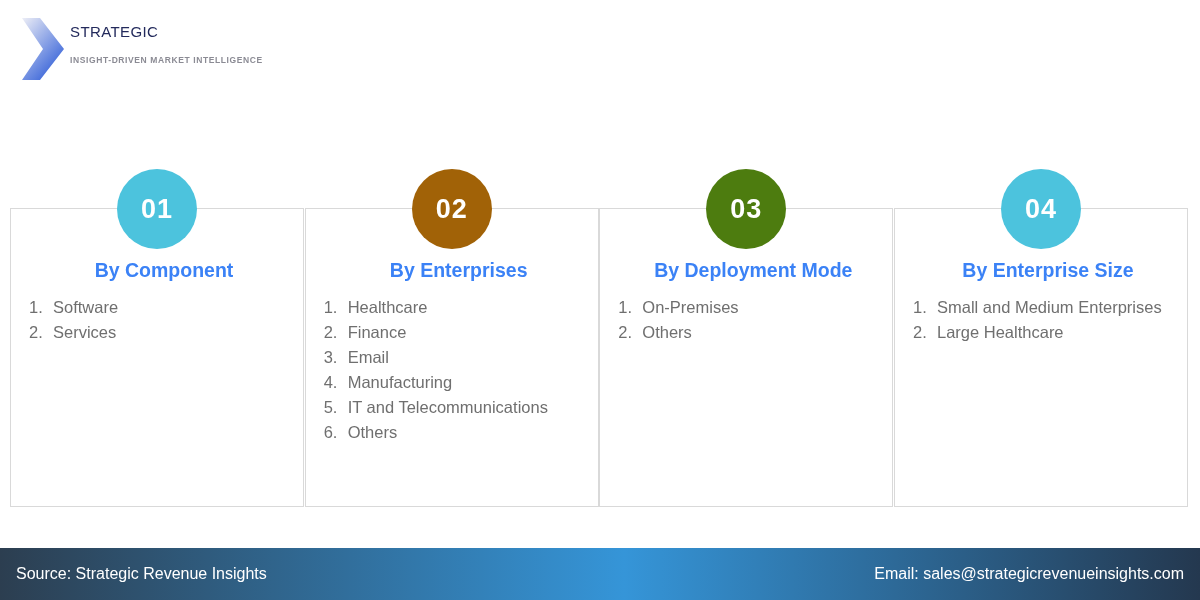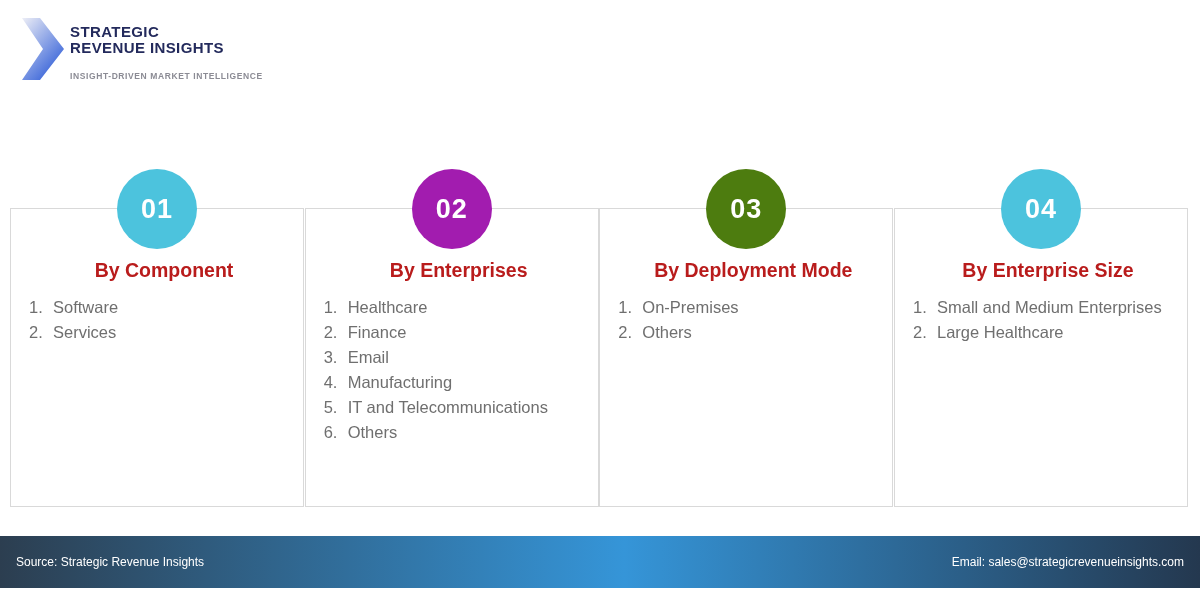--- a/index.html
+++ b/index.html
@@ -11,21 +11,21 @@
     height: 600px;
     background: #ffffff;
     overflow: hidden;
   }
 
   
   .logo { position: absolute; top: 18px; left: 22px; display: flex; align-items: flex-start; }
   .logo-chevron { width: 42px; height: 62px; display: block; }
   .logo-text { margin-left: 6px; padding-top: 6px; }
   .logo-name {
-    color: #232a5c; font-weight: bold; font-size: 15px;
+    color: #232a5c; font-weight: normal; font-size: 15px;
     line-height: 16px; letter-spacing: 0.4px;
   }
   .logo-tagline {
     margin-top: 15px; color: #8b8b94; font-size: 8.5px;
     letter-spacing: 0.6px; font-weight: bold;
   }
 
   
   .title {
     position: absolute; top: 94px; left: 0; right: 0;
@@ -50,57 +50,56 @@
   }
   .badge {
     position: absolute; top: -40px; left: 50%; margin-left: -40px;
     width: 80px; height: 80px; border-radius: 50%;
     display: flex; align-items: center; justify-content: center;
     color: #ffffff; font-size: 27px; font-weight: bold;
     letter-spacing: 1px;
   }
   .card h2 {
     text-align: center;
-    color: #b91c1c; font-size: 19.5px; font-weight: bold;
+    color: #3b82f6; font-size: 19.5px; font-weight: bold;
     margin-bottom: 13px;
   }
   .seg-list { list-style: none; }
   .seg-list li {
     display: flex;
     color: #6f6f6f; font-size: 16.5px; line-height: 25px;
   }
   .seg-list .num { flex: 0 0 24px; }
   .seg-list .itxt { flex: 1 1 auto; }
 
   
   .footer {
-    position: absolute; left: 0; right: 0; bottom: 12px; height: 52px;
+    position: absolute; left: 0; right: 0; bottom: 0; height: 52px;
     display: flex; align-items: center; justify-content: space-between;
     padding: 0 16px;
-    color: #ffffff; font-size: 12px;
+    color: #ffffff; font-size: 16px;
   }
 </style>
 </head>
 <body>
 
 <div class="page">
 
   <div class="logo">
     <svg class="logo-chevron" viewBox="0 0 42 62" xmlns="http://www.w3.org/2000/svg">
       <defs>
         <linearGradient id="chevGrad" x1="0%" y1="0%" x2="75%" y2="100%">
           <stop id="chev-stop-start" offset="0%" stop-color="#edeef6"></stop>
           <stop id="chev-stop-end" offset="100%" stop-color="#2e5cd7"></stop>
         </linearGradient>
       </defs>
       <polygon points="0,0 18,0 42,31 18,62 0,62 21,31" fill="url(#chevGrad)"></polygon>
     </svg>
     <div class="logo-text">
       <div class="logo-name">STRATEGIC</div>
-      <div class="logo-name">REVENUE INSIGHTS</div>
       <div class="logo-tagline">INSIGHT-DRIVEN MARKET INTELLIGENCE</div>
     </div>
   </div>
 
 
   <div class="cards">
     <div class="card">
       <div class="badge" style="background: rgb(76, 195, 221);">01</div>
       <h2>By Component</h2>
       <ol class="seg-list">
@@ -108,21 +107,21 @@
             <span class="num">1.</span>
             <span class="itxt">Software</span>
           </li>
           <li>
             <span class="num">2.</span>
             <span class="itxt">Services</span>
           </li>
         </ol>
     </div>
     <div class="card">
-      <div class="badge" style="background: #a21caf;">02</div>
+      <div class="badge" style="background: #a16207;">02</div>
       <h2>By Enterprises</h2>
       <ol class="seg-list">
           <li>
             <span class="num">1.</span>
             <span class="itxt">Healthcare</span>
           </li>
           <li>
             <span class="num">2.</span>
             <span class="itxt">Finance</span>
           </li>

